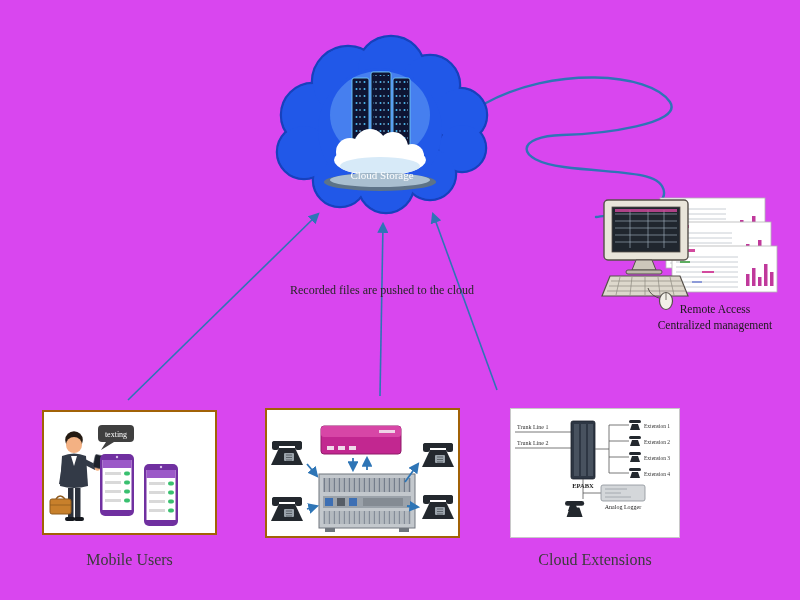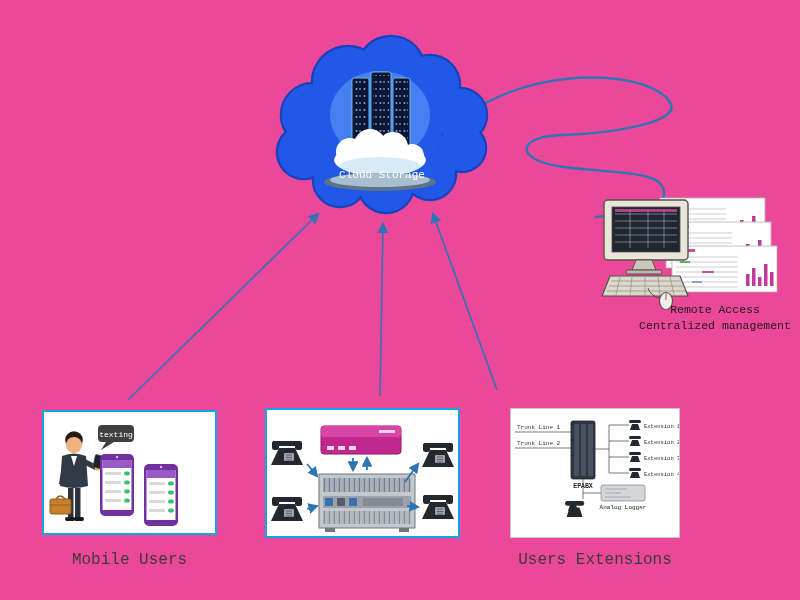--- a/index.html
+++ b/index.html
@@ -1,24 +1,24 @@
 <!DOCTYPE html>
 <html><head>
 <meta charset="utf-8">
 <style>
   html,body{margin:0;padding:0;background:#fff;}
-  #stage{position:relative;width:800px;height:600px;background:#ec4899;overflow:hidden;
-         font-family:Liberation Mono, monospace;color:#333;}
+  #stage{position:relative;width:800px;height:600px;background:#d946ef;overflow:hidden;
+         font-family:Liberation Serif, serif;color:#333;}
   .abs{position:absolute;}
   .caption{font-size:16px;color:#3b3b3b;text-align:center;}
   .note{font-size:12px;color:#262626;text-align:center;}
   .remote-label{font-size:11.5px;color:#1a1a1a;text-align:center;line-height:1.35;}
   .cloud-label{font-size:11px;color:#ffffff;text-align:center;}
   .groupbox{background:#fff;box-sizing:border-box;}
-  .purple-border{border:2px solid #0ea5e9;}
+  .purple-border{border:2px solid #a16207;}
   .gray-border{border:1px solid #c8c8c8;}
   svg{display:block;}
 </style>
 </head>
 <body>
 
 <div id="stage">
 
   <svg class="abs" style="left:0;top:0;" width="800" height="600" viewBox="0 0 800 600">
     <defs>
@@ -149,20 +149,21 @@
       <path d="M62 103 Q50 100 48 92" fill="none" stroke="#55504a" stroke-width="1"></path>
       <ellipse cx="66" cy="105" rx="6.5" ry="8.5" fill="#f2efe8" stroke="#55504a" stroke-width="1.2"></ellipse>
       <path d="M66 97 V104" stroke="#55504a" stroke-width="0.8"></path>
     </g>
   </svg>
   <div class="abs remote-label" style="left:625px;top:302px;width:180px;">
     <div>Remote Access</div>
     <div>Centralized  management</div>
   </div>
 
+  <div class="abs note" style="left:262px;top:283px;width:240px;">Recorded files are pushed to the cloud</div>
 
   <div class="abs groupbox purple-border" style="left:42px;top:410px;width:175px;height:125px;">
     <svg width="171" height="121" viewBox="0 0 171 121">
       <defs>
         <g id="mphone">
           <rect x="0" y="0" width="34" height="62" rx="5" fill="#7030a0"></rect>
           <rect x="2.5" y="6" width="29" height="50" fill="#ffffff"></rect>
           <rect x="2.5" y="6" width="29" height="8" fill="#9b59c8"></rect>
           <g>
             <rect x="5" y="18" width="16" height="3" fill="#d9d9d9"></rect>
@@ -312,15 +313,15 @@
         <path d="M94 80 H116 M94 84 H110 M94 88 H120" stroke="#9aa0a6" stroke-width="0.8"></path>
       </g>
       <text x="112" y="100" text-anchor="middle" font-size="6" fill="#222">Analog Logger</text>
 
       <use href="#tphone" x="56" y="92" transform=""></use>
       <g transform="translate(54,92) scale(1.6)">
         <use href="#tphone"></use>
       </g>
     </svg>
   </div>
-  <div class="abs caption" style="left:495px;top:551px;width:200px;">Users Extensions</div>
+  <div class="abs caption" style="left:495px;top:551px;width:200px;">Cloud Extensions</div>
 
 </div>
 
 </body></html>

